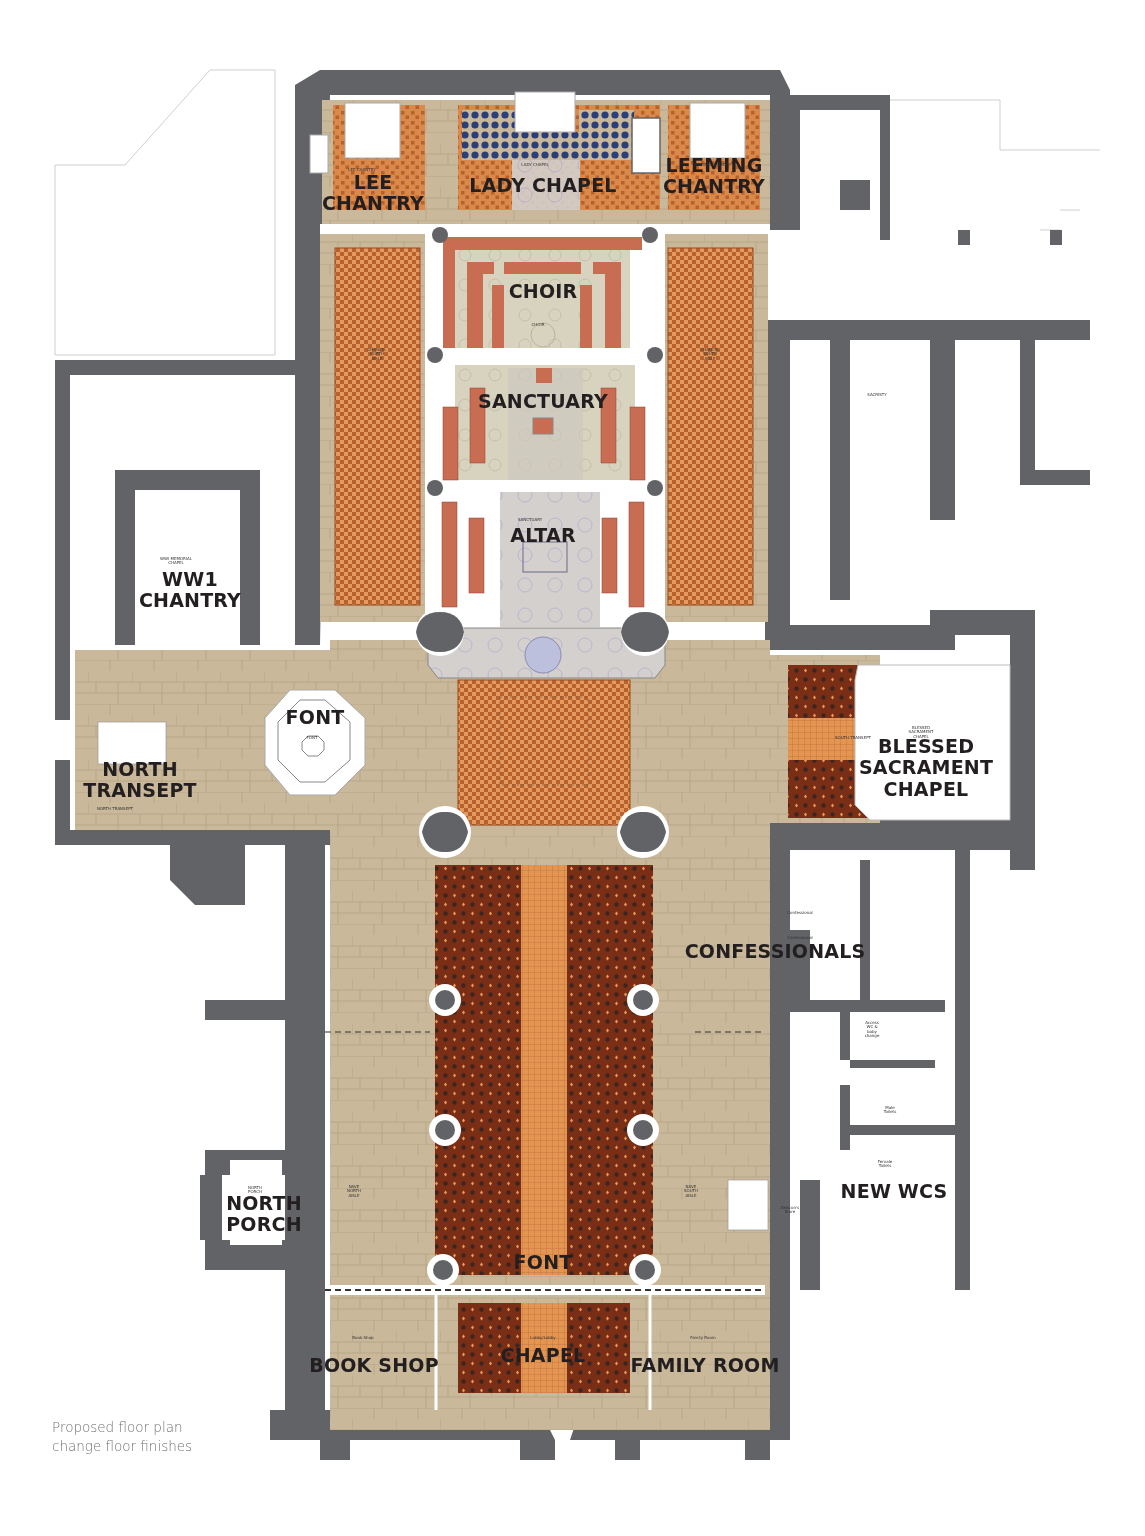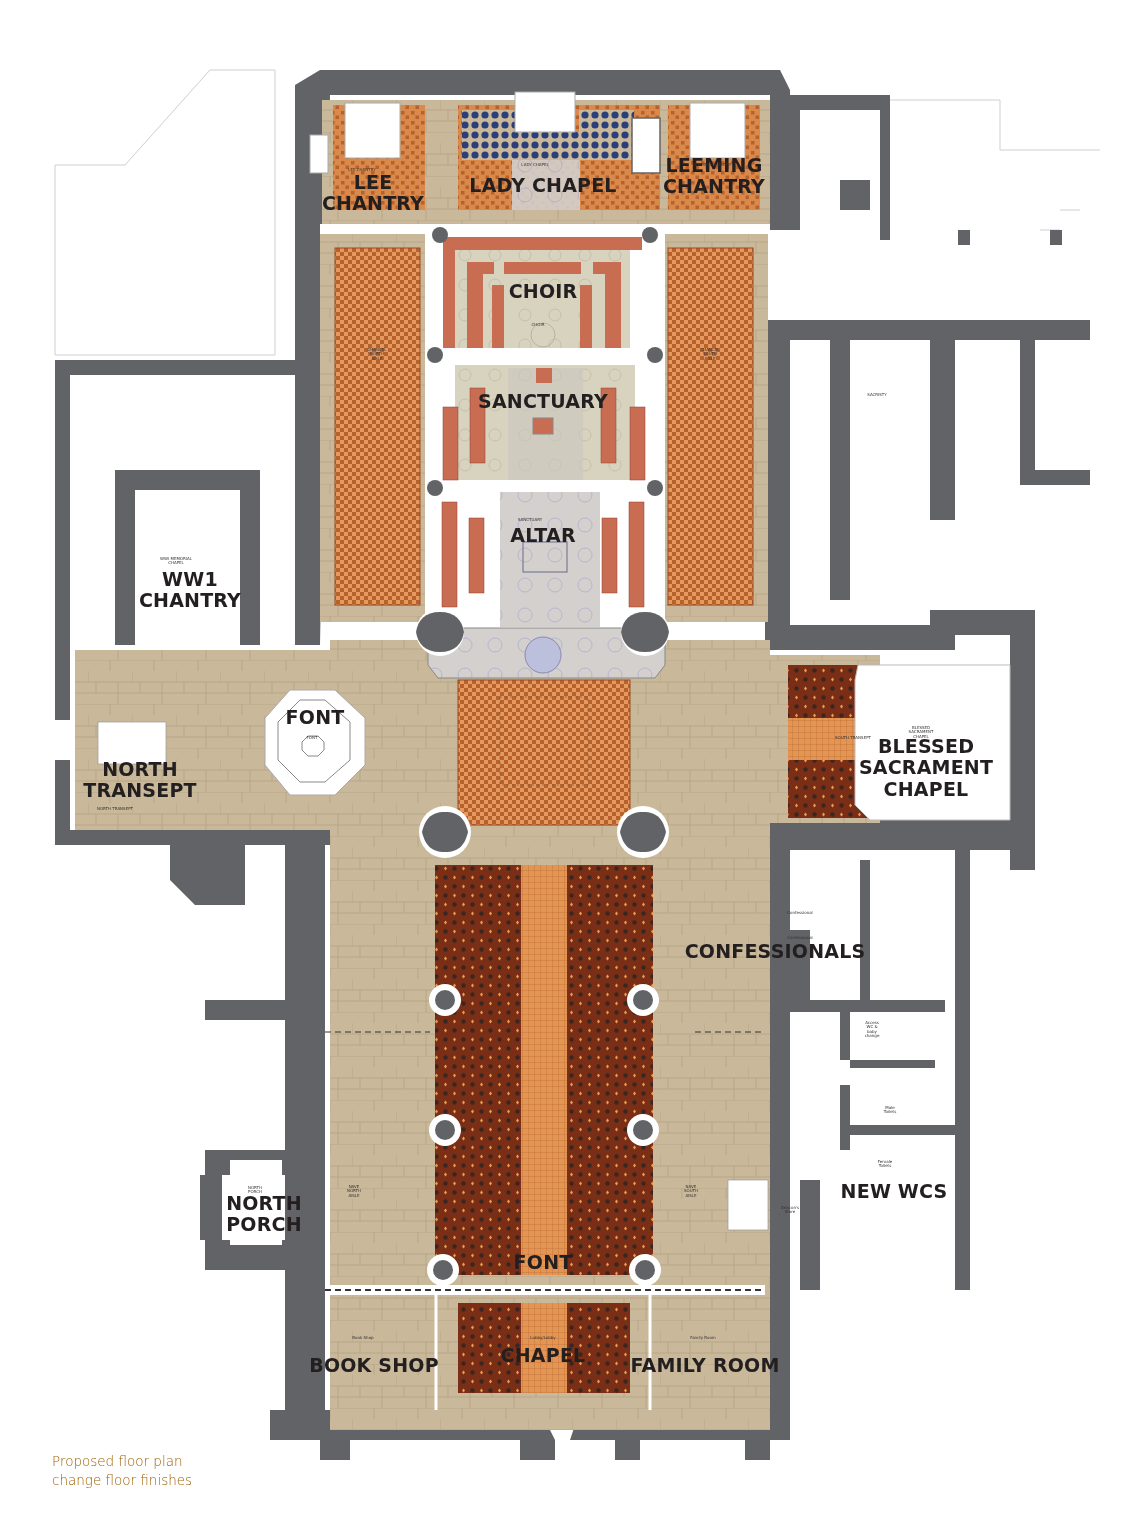--- a/index.html
+++ b/index.html
@@ -1,21 +1,21 @@
 <!DOCTYPE html>
 <html><head>
 <meta charset="utf-8">
 <style>
   html, body { margin:0; padding:0; background:#ffffff; }
   body { width:1145px; height:1536px; position:relative; overflow:hidden; font-family:"Liberation Sans", sans-serif; }
   #plan { position:absolute; left:0; top:0; width:1145px; height:1536px; }
   .lbl { position:absolute; font-family:"DejaVu Sans", sans-serif; font-weight:bold; color:#231f20; text-align:center; line-height:1.12; white-space:nowrap; transform:translate(-50%,-50%); }
   .lbl.big { font-size:19px; letter-spacing:0.2px; }
   .lbl.small { font-size:4px; font-weight:normal; color:#333; line-height:1.1; }
-  .caption { position:absolute; left:52px; top:1452px; font-family:"DejaVu Sans", sans-serif; font-size:13.5px; color:#a16207; line-height:19px; font-weight:300; }
+  .caption { position:absolute; left:52px; top:1418px; font-family:"DejaVu Sans", sans-serif; font-size:13.5px; color:#737373; line-height:19px; font-weight:300; }
   .caption div { white-space:nowrap; }
 </style>
 </head>
 <body>
 
 <svg id="plan" viewBox="0 0 1145 1536" xmlns="http://www.w3.org/2000/svg">
   <defs>
     <pattern id="stone" width="44" height="44" patternUnits="userSpaceOnUse">
       <rect width="44" height="44" fill="#c9b89a"></rect>
       <path d="M0 0H44M0 22H44M0 11V22M22 0V11M30 22V44M8 22V33M44 33H0" stroke="#b3a283" stroke-width="0.8" fill="none"></path>

